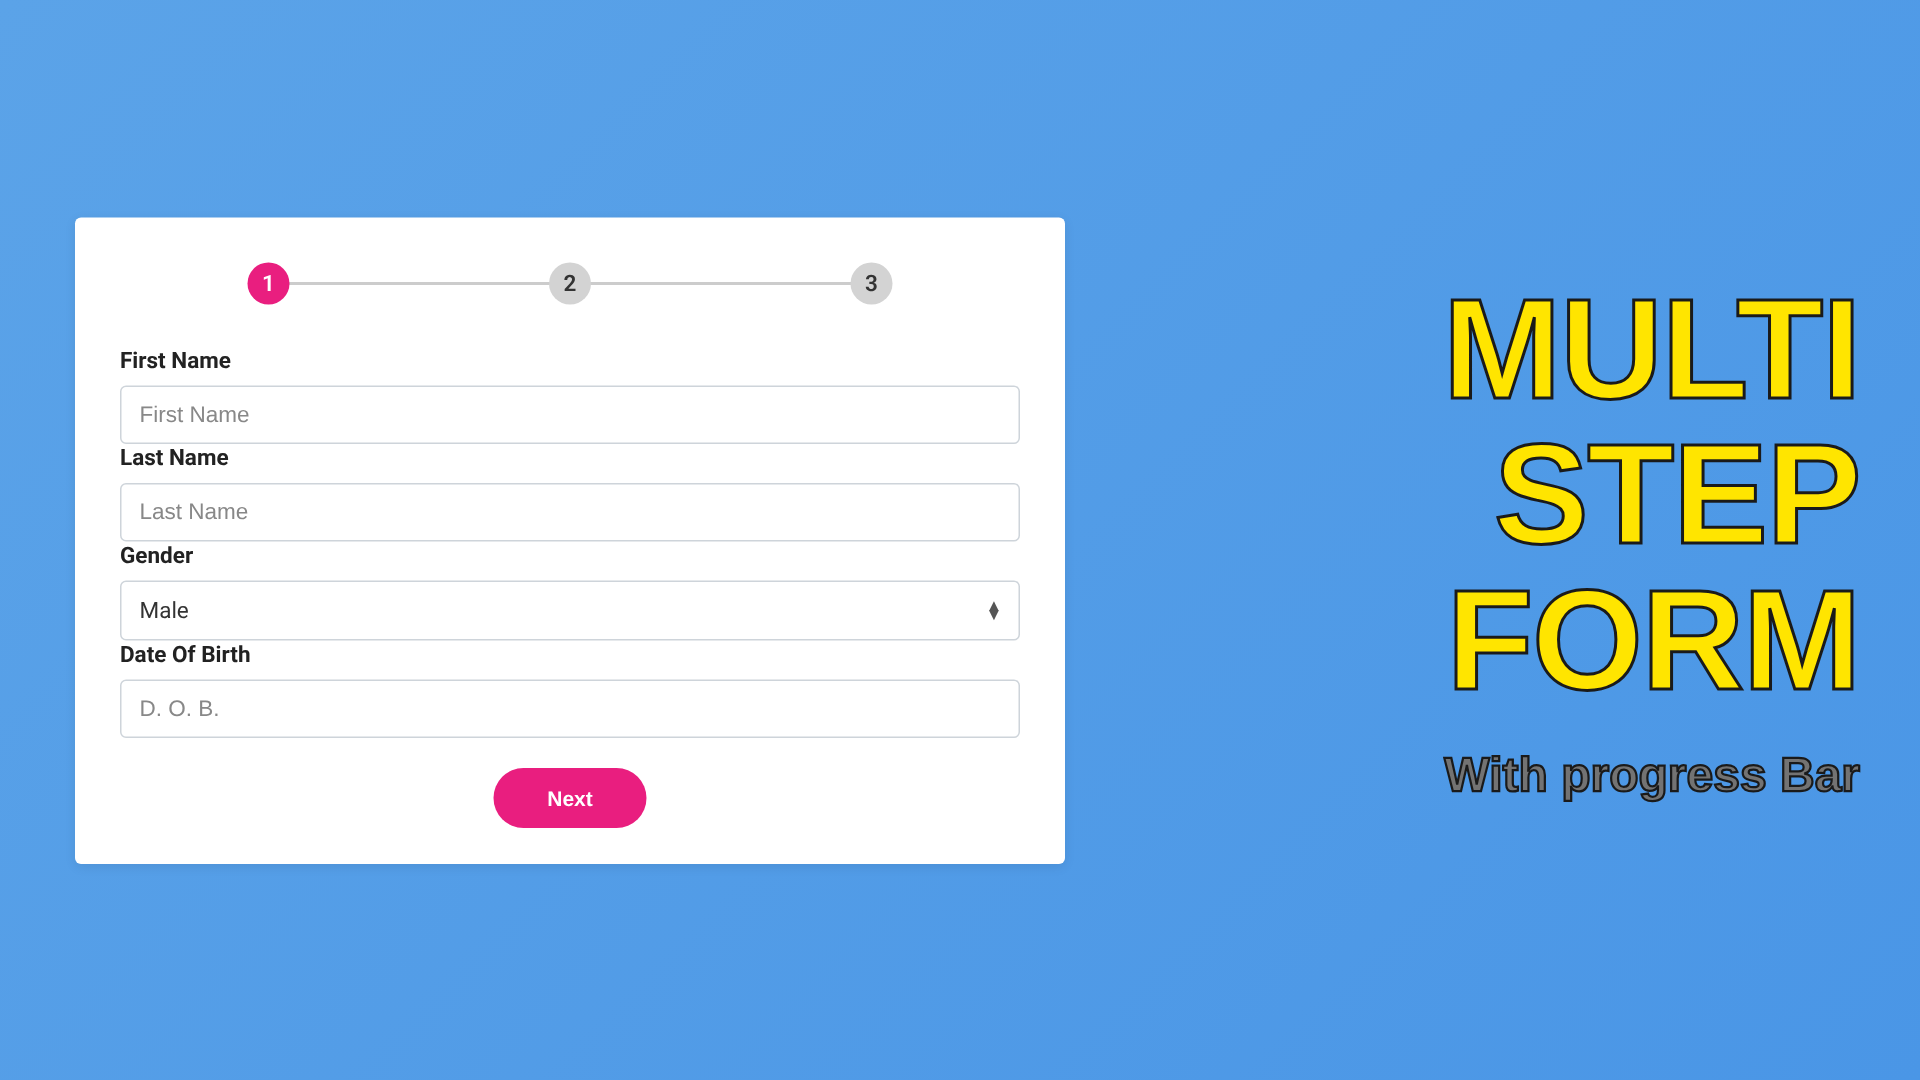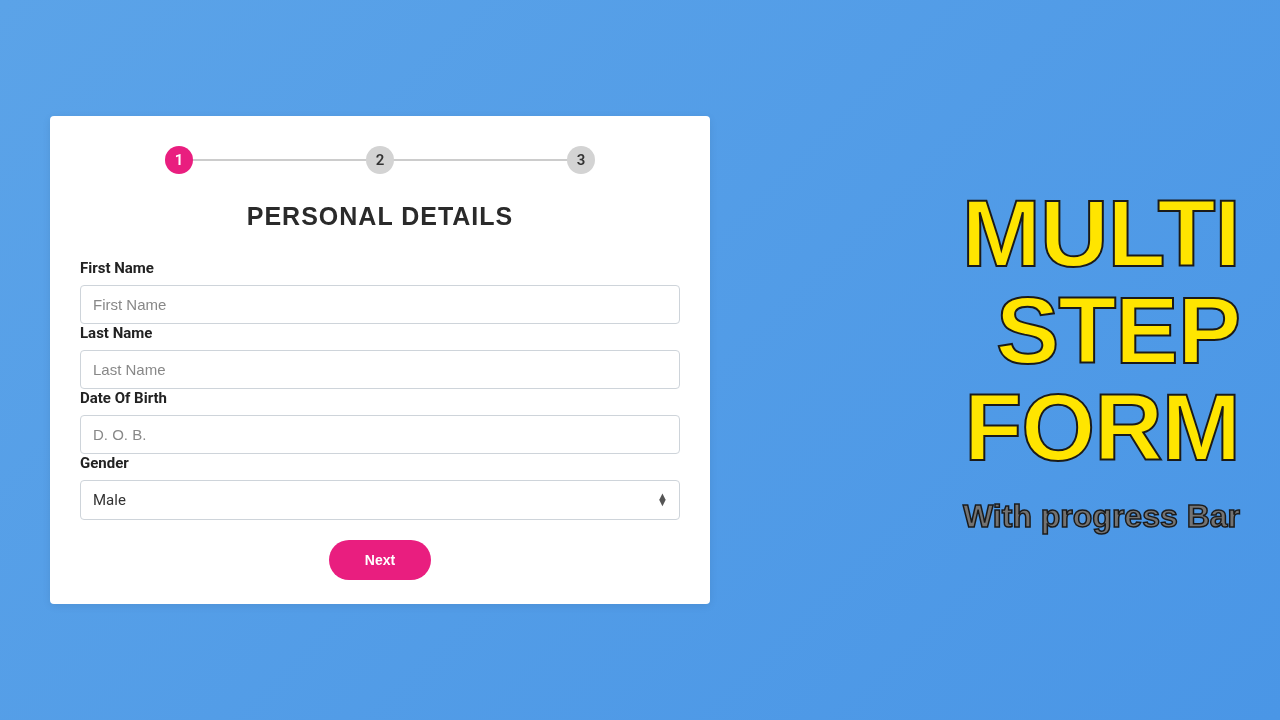--- a/index.html
+++ b/index.html
@@ -148,44 +148,43 @@
 <body>
 
 <div class="card">
   <div class="progress-bar">
     <div class="progress-line"></div>
     <div class="step active">1</div>
     <div class="step">2</div>
     <div class="step">3</div>
   </div>
 
-  <h2 class="form-title">PERSONAL DETAILS</h2>
 
   <div class="form-body">
     <div class="form-group">
       <label class="form-label">First Name</label>
       <input class="form-input" placeholder="First Name" style="">
     </div>
 
     <div class="form-group">
       <label class="form-label">Last Name</label>
       <input class="form-input" placeholder="Last Name" style="">
     </div>
 
     <div class="form-group">
-      <label class="form-label">Date Of Birth</label>
-      <input class="form-input" placeholder="D. O. B." style="">
-    </div>
-
-    <div class="form-group">
       <label class="form-label">Gender</label>
       <div class="select-wrap">
         <div class="form-select">Male</div>
         <div class="select-arrows">▲<br>▼</div>
       </div>
+    </div>
+
+    <div class="form-group">
+      <label class="form-label">Date Of Birth</label>
+      <input class="form-input" placeholder="D. O. B." style="">
     </div>
 
     <button class="next-btn">Next</button>
   </div>
 </div>
 
 <div class="headline">
   <div class="headline-main">MULTI</div>
   <div class="headline-main">STEP</div>
   <div class="headline-main">FORM</div>

